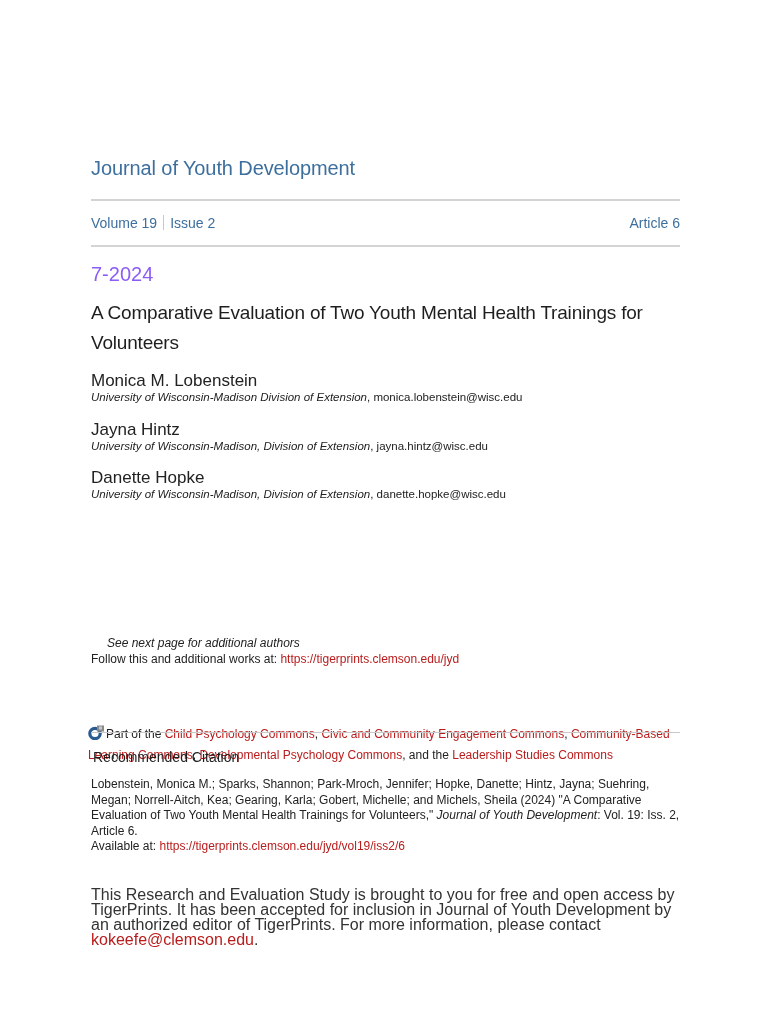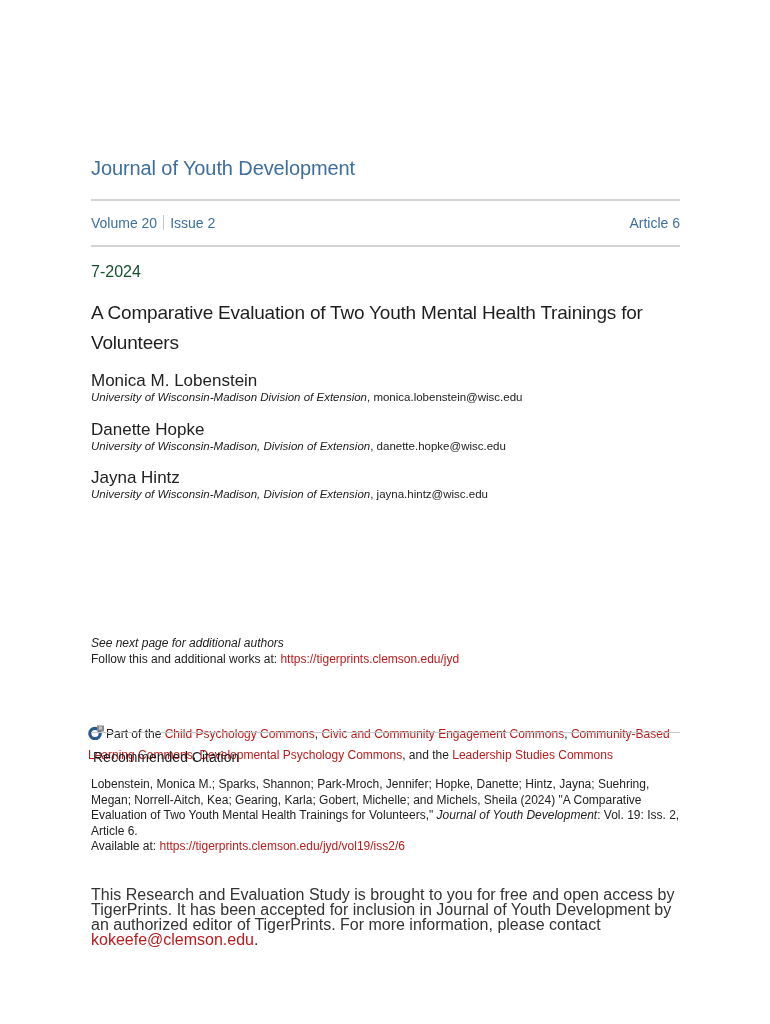--- a/index.html
+++ b/index.html
@@ -61,22 +61,22 @@
   }
   .vol-row .article {
     position: absolute;
     right: 0;
     top: 0;
   }
   .date {
     position: absolute;
     top: 263px;
     left: 0;
-    font-size: 16px;
-    color: #14532d;
+    font-size: 20px;
+    color: #8b5cf6;
   }
   .title {
     position: absolute;
     top: 298px;
     left: 0;
     width: 589px;
     font-size: 19px;
     line-height: 30px;
     color: #1e1e1e;
     letter-spacing: -0.2px;
@@ -98,21 +98,21 @@
   .author-affil {
     font-size: 11.5px;
     line-height: 17px;
     color: #222;
     white-space: nowrap;
   }
   .author-affil i { font-style: italic; }
   .more-authors {
     position: absolute;
     top: 636px;
-    left: 0;
+    left: 16px;
     font-size: 12px;
     font-style: italic;
     color: #222;
   }
   .follow {
     position: absolute;
     top: 652px;
     left: 0;
     font-size: 12px;
     color: #222;
@@ -165,42 +165,42 @@
 </head>
 <body>
 
 <div class="page">
 
   <div class="journal-title">Journal of Youth Development</div>
 
   <div class="rule rule-1"></div>
 
   <div class="vol-row">
-    <span>Volume 20</span><span class="sep"></span><span>Issue 2</span>
+    <span>Volume 19</span><span class="sep"></span><span>Issue 2</span>
     <span class="article">Article 6</span>
   </div>
 
   <div class="rule rule-2"></div>
 
   <div class="date">7-2024</div>
 
   <div class="title">A Comparative Evaluation of Two Youth Mental Health Trainings for Volunteers</div>
 
   <div class="authors">
     <div class="author">
       <div class="author-name">Monica M. Lobenstein</div>
       <div class="author-affil"><i>University of Wisconsin-Madison Division of Extension</i>, <span>monica.lobenstein@wisc.edu</span></div>
     </div>
     <div class="author">
+      <div class="author-name">Jayna Hintz</div>
+      <div class="author-affil"><i>University of Wisconsin-Madison, Division of Extension</i>, <span>jayna.hintz@wisc.edu</span></div>
+    </div>
+    <div class="author">
       <div class="author-name">Danette Hopke</div>
       <div class="author-affil"><i>University of Wisconsin-Madison, Division of Extension</i>, <span>danette.hopke@wisc.edu</span></div>
-    </div>
-    <div class="author">
-      <div class="author-name">Jayna Hintz</div>
-      <div class="author-affil"><i>University of Wisconsin-Madison, Division of Extension</i>, <span>jayna.hintz@wisc.edu</span></div>
     </div>
   </div>
 
   <div class="more-authors">See next page for additional authors</div>
 
   <div class="follow">
     <span>Follow this and additional works at: </span><a class="link">https://tigerprints.clemson.edu/jyd</a>
   </div>
 
   <div class="partof">

